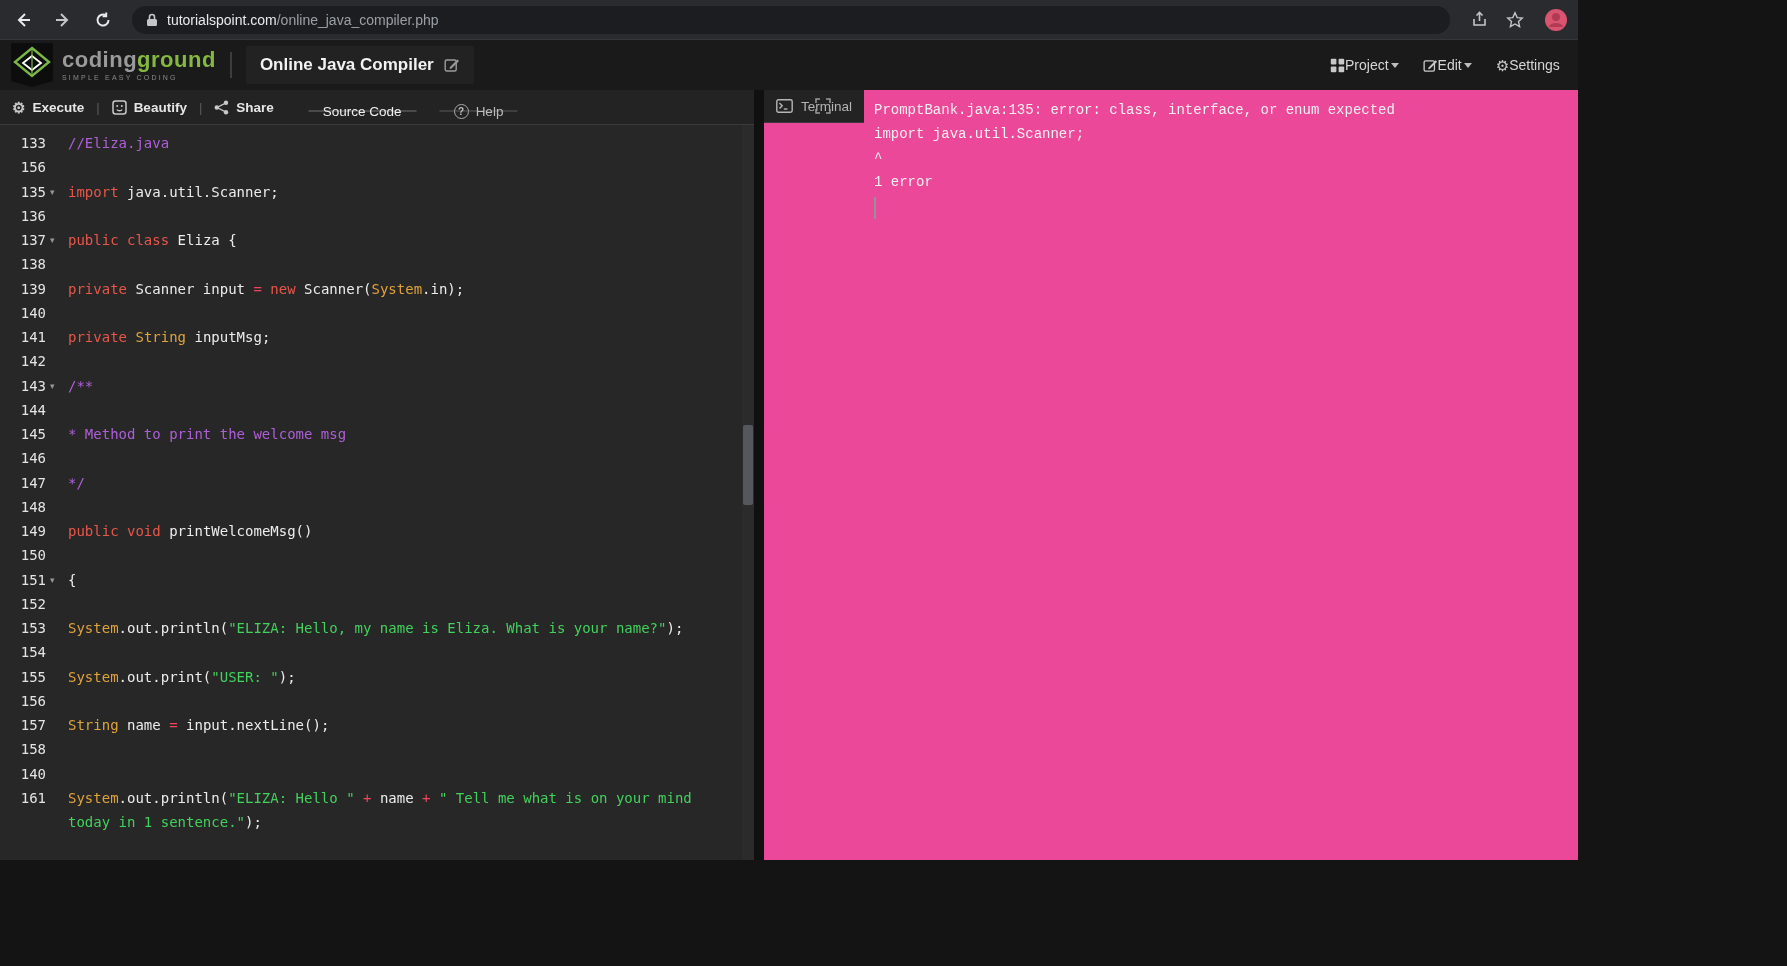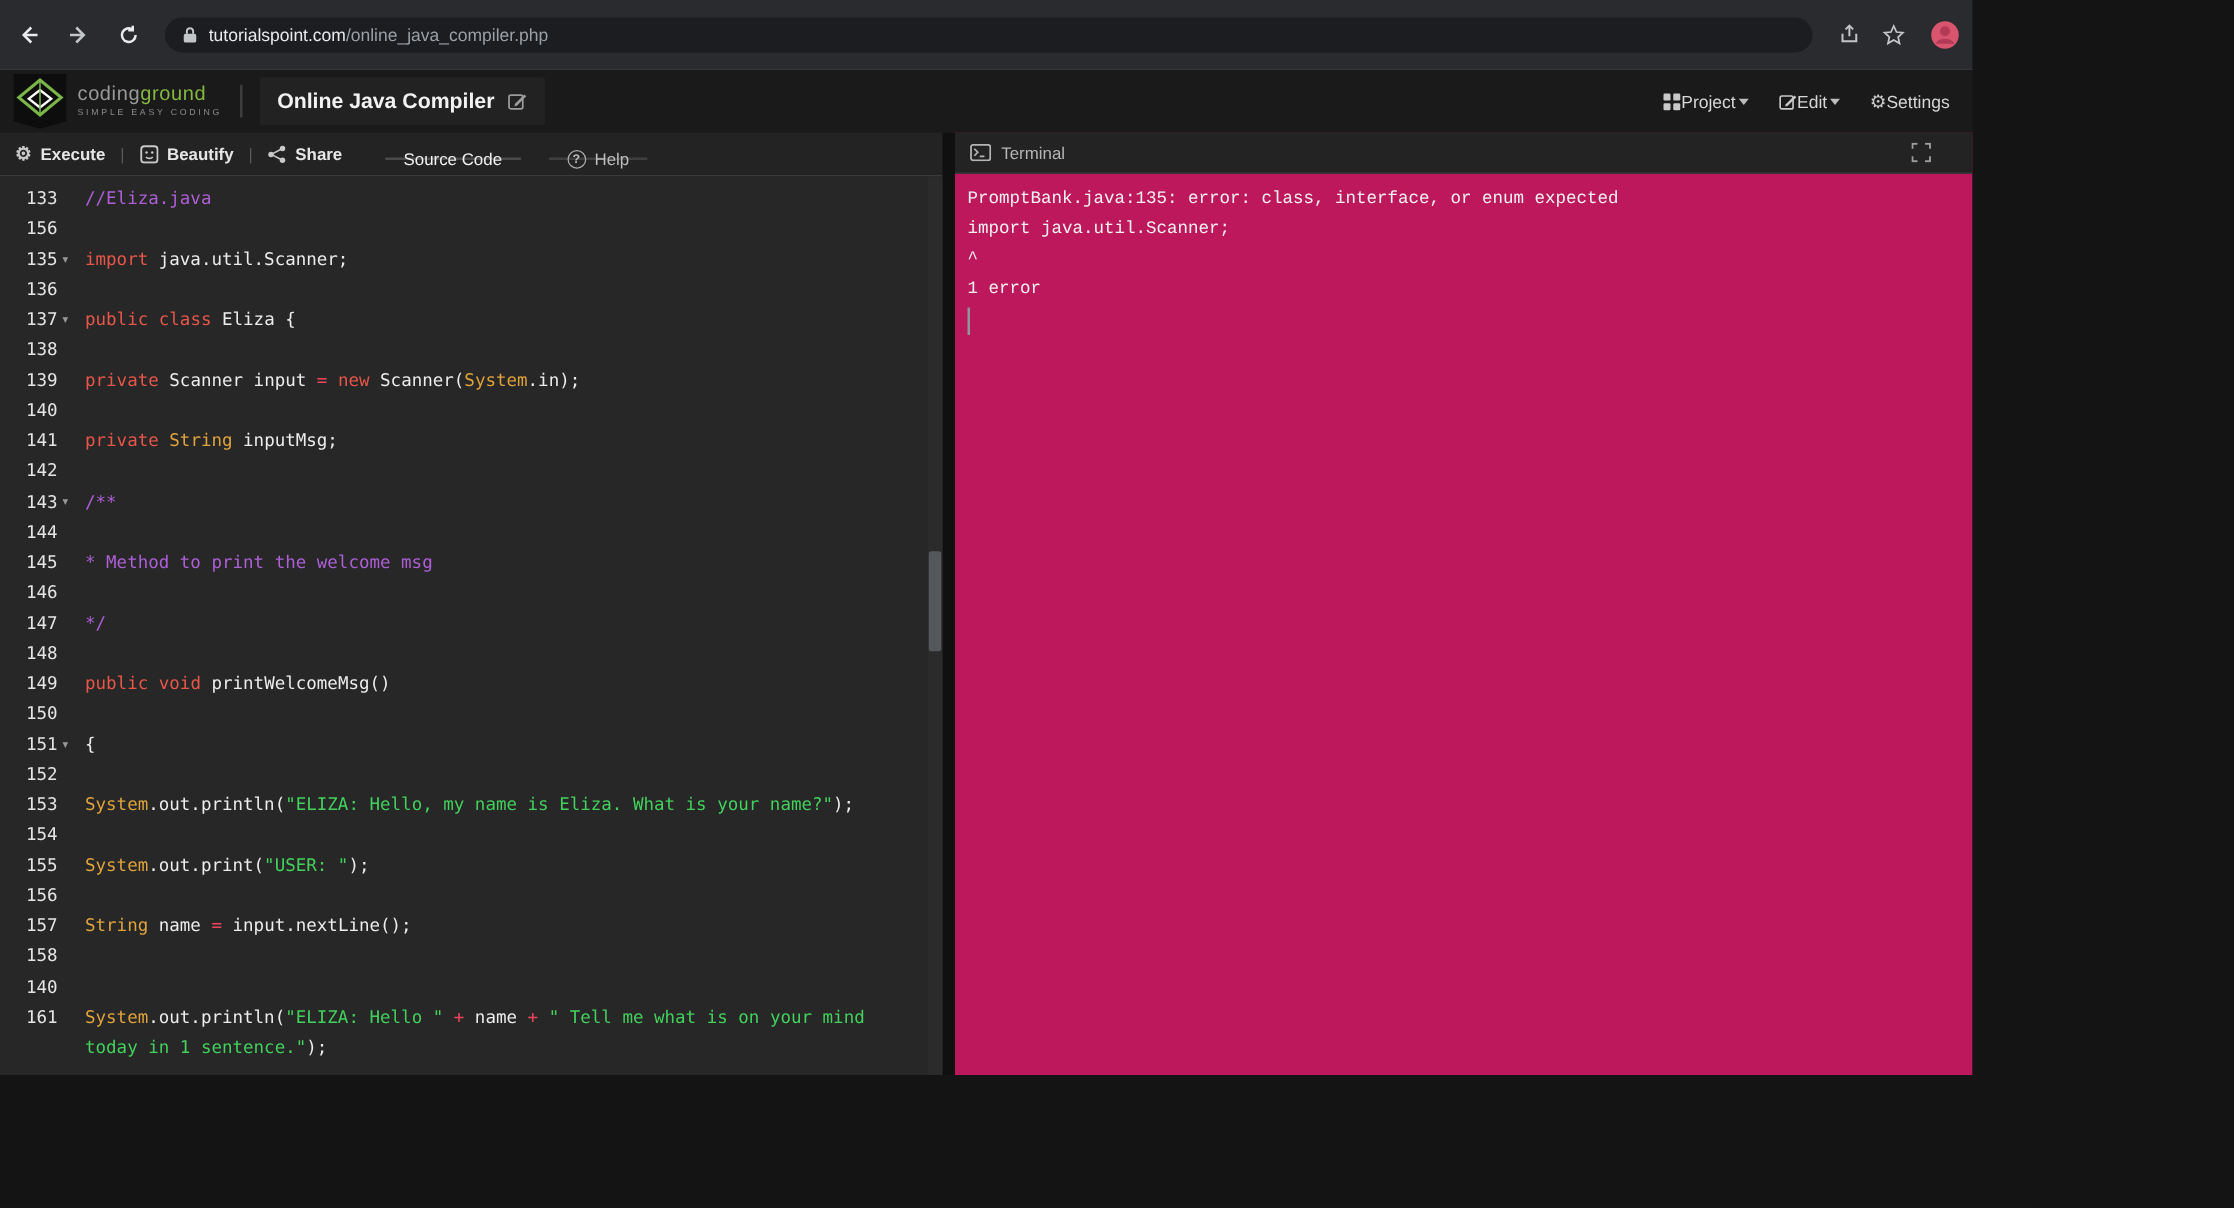--- a/index.html
+++ b/index.html
@@ -1,48 +1,48 @@
 <!DOCTYPE html>
 <html style="--kw: #e8564a; --ty: #e0a33c; --st: #42d15c; --cm: #ae5fd8; --op: #f2455c; --green: #84b840;"><head>
 <meta charset="utf-8">
 <style>
   *{margin:0;padding:0;box-sizing:border-box}
   html,body{width:1787px;height:966px;background:#141414;overflow:hidden;
     font-family:"Liberation Sans",sans-serif}
   .window{position:absolute;top:0;left:0;width:1578px;height:860px;background:#1f1f1f;overflow:hidden}
 
   
-  .chrome{height:56px;background:#2a2b2e;display:flex;align-items:center;position:relative;border-bottom:1px solid #353639}
+  .chrome{height:40px;background:#2a2b2e;display:flex;align-items:center;position:relative;border-bottom:1px solid #353639}
   .navbtn{width:34px;height:34px;border:none;background:transparent;border-radius:50%;display:flex;align-items:center;justify-content:center;margin-left:6px;cursor:pointer}
   .omnibox{flex:1;height:28px;margin:0 14px 0 12px;border-radius:14px;background:#1c1d20;display:flex;align-items:center;padding:0 14px;gap:9px;font-size:14px;min-width:0;overflow:hidden}
   .omnibox .host{color:#e8eaed;white-space:nowrap}
   .omnibox .path{color:#9aa0a6;white-space:nowrap}
   .chromebtn{width:30px;height:30px;border:none;background:transparent;display:flex;align-items:center;justify-content:center;margin-right:6px;cursor:pointer}
   .avatar{width:24px;height:24px;border-radius:50%;margin:0 10px 0 8px;flex:none}
 
   
   .app-header{height:50px;background:#1a1a1a;display:flex;align-items:center;position:relative;padding-left:8px}
   .brandtext{display:flex;flex-direction:column;margin-left:6px;line-height:1}
-  .brandline{font-size:16px;font-weight:normal;letter-spacing:.5px}
+  .brandline{font-size:22px;font-weight:bold;letter-spacing:.5px}
   .brand-coding{color:#9a9a9a}
   .brand-ground{color:var(--green,#84b840)}
   .tagline{font-size:7px;color:#8a8a8a;letter-spacing:2.2px;margin-top:3px}
   .hsep{width:2px;height:26px;background:#3d3d3d;margin:0 14px}
   .titlechip{display:flex;align-items:center;gap:10px;background:rgba(255,255,255,.04);padding:9px 14px;border-radius:2px}
   .apptitle{font-size:17px;font-weight:bold;color:#f2f2f2;white-space:nowrap}
   .hdr-menus{position:absolute;left:1330px;top:0;height:100%;display:flex;align-items:center;gap:24px;white-space:nowrap}
   .hdr-item{display:flex;align-items:center;gap:0;color:#d6d6d6;font-size:14px;cursor:pointer}
   .caret{width:0;height:0;border-left:4px solid transparent;border-right:4px solid transparent;border-top:5px solid #bdbdbd;margin-left:2px}
   .gear-glyph{font-size:15px;color:#c9c9c9;line-height:1}
 
   
   .main{display:flex;height:770px}
   .left-panel{width:754px;flex:none;display:flex;flex-direction:column;background:#272727}
   .panel-divider{width:10px;flex:none;background:#101010;cursor:col-resize}
-  .right-panel{flex:1;display:flex;flex-direction:column;background:#be185d;min-width:0}
+  .right-panel{flex:1;display:flex;flex-direction:row;background:#ec4899;min-width:0}
 
   
   .ed-toolbar{height:35px;background:#232323;border-bottom:1px solid #3a3a3a;display:flex;align-items:center;padding-left:12px;gap:12px;flex:none}
   .tbtn{display:flex;align-items:center;gap:7px;background:transparent;border:none;color:#e6e6e6;font-size:13.5px;font-weight:bold;font-family:"Liberation Sans",sans-serif;cursor:pointer}
   .tsep{color:#5a5a5a;font-size:13px}
   .tabs{display:flex;gap:22px;margin-left:22px;height:100%;align-items:stretch}
   .tab{display:flex;align-items:center;gap:7px;padding:0 14px;font-size:13.5px;cursor:pointer;border:1px solid #3f3f3f;margin:20px 0;border-radius:2px}
   .tab.active{background:#2f2f2f;border-color:#4a4a4a;color:#f0f0f0}
   .tab.inactive{background:#262626;color:#bdbdbd}
   .helpcircle{width:15px;height:15px;border:1.4px solid #a9a9a9;border-radius:50%;display:flex;align-items:center;justify-content:center;font-size:10px;color:#bdbdbd;font-weight:bold}

